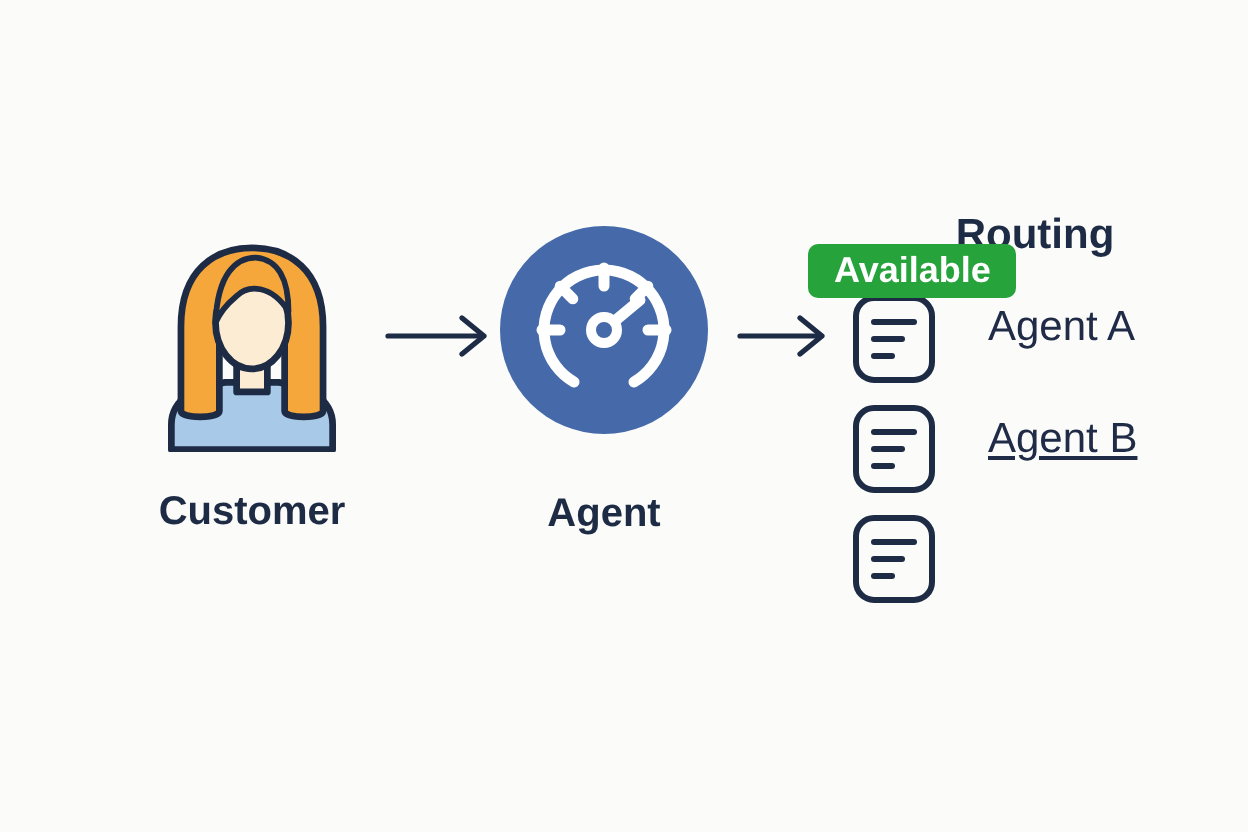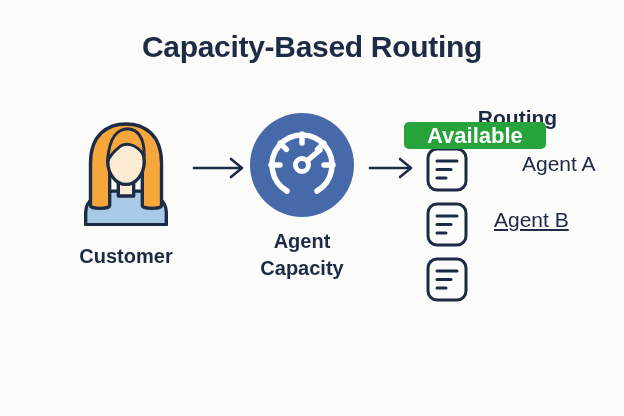--- a/index.html
+++ b/index.html
@@ -29,22 +29,22 @@
     text-align:center;font-size:20px;line-height:27px;
     font-weight:600;color:var(--navy);
   }
   .node-label span{display:block;}
   .routing-header{
     position:absolute;left:455px;top:89px;width:125px;
     text-align:center;font-size:21px;font-weight:700;color:var(--navy);margin-top:17px;
   }
   .badge{
     position:absolute;left:404px;top:122px;height:27px;
-    padding:0 23px;border-radius:5px;background:var(--badge-green);
-    color:#ffffff;font-size:22px;font-weight:700;
+    padding:0 13px;border-radius:5px;background:var(--badge-green);
+    color:#ffffff;font-size:18px;font-weight:700;
     display:flex;align-items:center;justify-content:center;
     z-index:5;
   }
   .agent-icon{position:absolute;left:426px;width:42px;height:45px;z-index:1;}
   .agent-label{
     position:absolute;left:494px;font-size:21px;font-weight:400;
     color:#202c47;
   }
   
   .st-navy{stroke:var(--navy);}
@@ -53,21 +53,20 @@
   .f-hair{fill:var(--hair-orange);}
   .f-face{fill:var(--face-cream);}
   .f-shirt{fill:var(--shirt-blue);}
   .f-blue{fill:var(--gauge-blue);}
 </style>
 </head>
 <body>
 
 <div class="canvas">
 
-  <div class="page-title">Capacity-Based Routing</div>
 
   <div class="abs" style="left:78px;top:116px;width:96px;height:110px;">
     <svg viewBox="0 0 100 112" width="96" height="110">
 
       <path class="f-shirt st-navy" stroke-width="3.5" stroke-linejoin="round" d="M8 112 L8 99 C8 85 22 79 36 77 L64 77 C78 79 92 85 92 99 L92 112 Z"></path>
 
       <path class="f-face st-navy" stroke-width="3.5" stroke-linejoin="round" d="M42 58 L58 58 L58 82 L42 82 Z"></path>
 
       <path class="f-hair st-navy" stroke-width="3.5" stroke-linejoin="round" d="M13 92 L13 48 C13 18 31 7 50 7 C69 7 87 18 87 48 L87 92
                C87 96 67 96 67 92 L67 58 C67 47 60 40 50 40
@@ -98,43 +97,42 @@
       <line x1="-15.6" y1="-15.6" x2="-21.9" y2="-21.9"></line>
       <line x1="0" y1="-22" x2="0" y2="-31"></line>
       <line x1="15.6" y1="-15.6" x2="21.9" y2="-21.9"></line>
       <line x1="22" y1="0" x2="31" y2="0"></line>
     </g>
 
     <line class="st-white" x1="5.4" y1="-4.5" x2="18" y2="-15" stroke-width="5.5" stroke-linecap="round"></line>
 
     <circle class="st-white f-none" cx="0" cy="0" r="6.5" stroke-width="5"></circle>
   </svg>
-  <div class="node-label abs" style="left:237px;top:228px;width:130px;">
+  <div class="node-label abs" style="left:237px;top:244px;width:130px;">
     <span>Agent</span>
-    <span>Capacity</span>
   </div>
 
   <svg class="abs" style="left:367px;top:156px;" viewBox="0 0 48 24" width="48" height="24">
     <line class="st-navy" x1="3" y1="12" x2="42" y2="12" stroke-width="2.6" stroke-linecap="round"></line>
     <path class="st-navy f-none" d="M33 3 L44 12 L33 21" stroke-width="2.6" stroke-linecap="round" stroke-linejoin="round"></path>
   </svg>
 
   <div class="routing-header">Routing</div>
 
   <div class="badge">Available</div>
 
   <svg class="agent-icon" style="top:147px;" viewBox="0 0 42 45">
     <rect class="st-navy f-none" x="2" y="2" width="38" height="41" rx="9" stroke-width="3"></rect>
     <g class="st-navy" stroke-width="3" stroke-linecap="round">
       <line x1="11" y1="14" x2="31" y2="14"></line>
       <line x1="11" y1="22.5" x2="25" y2="22.5"></line>
       <line x1="11" y1="31" x2="20" y2="31"></line>
     </g>
   </svg>
-  <div class="agent-label" style="top:152px;margin-left:28px;">Agent A</div>
+  <div class="agent-label" style="top:152px;">Agent A</div>
 
   <svg class="agent-icon" style="top:202px;" viewBox="0 0 42 45">
     <rect class="st-navy f-none" x="2" y="2" width="38" height="41" rx="9" stroke-width="3"></rect>
     <g class="st-navy" stroke-width="3" stroke-linecap="round">
       <line x1="11" y1="14" x2="31" y2="14"></line>
       <line x1="11" y1="22.5" x2="25" y2="22.5"></line>
       <line x1="11" y1="31" x2="20" y2="31"></line>
     </g>
   </svg>
   <div class="agent-label" style="top:208px;text-decoration:underline;">Agent B</div>

